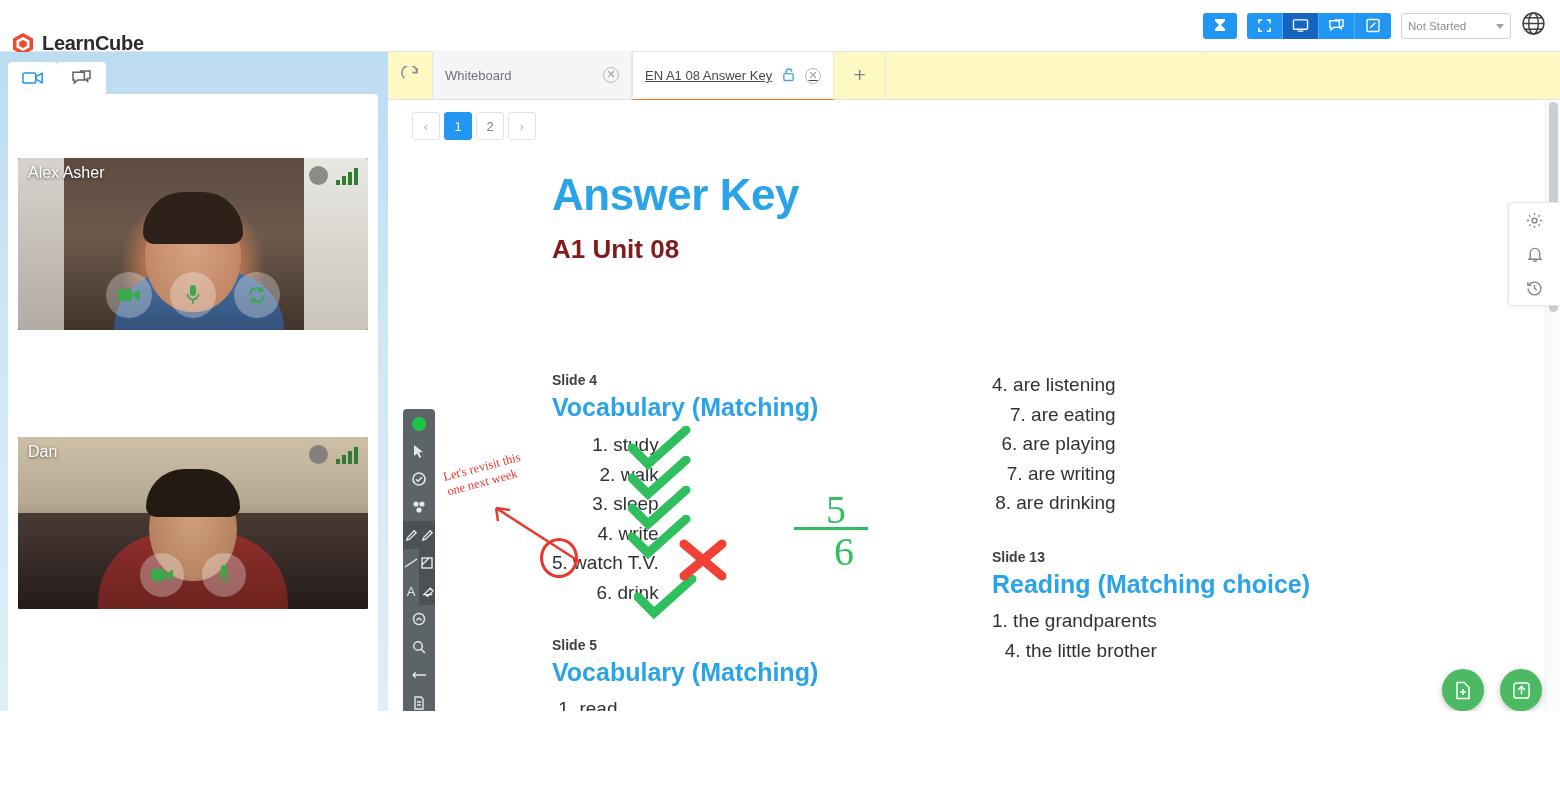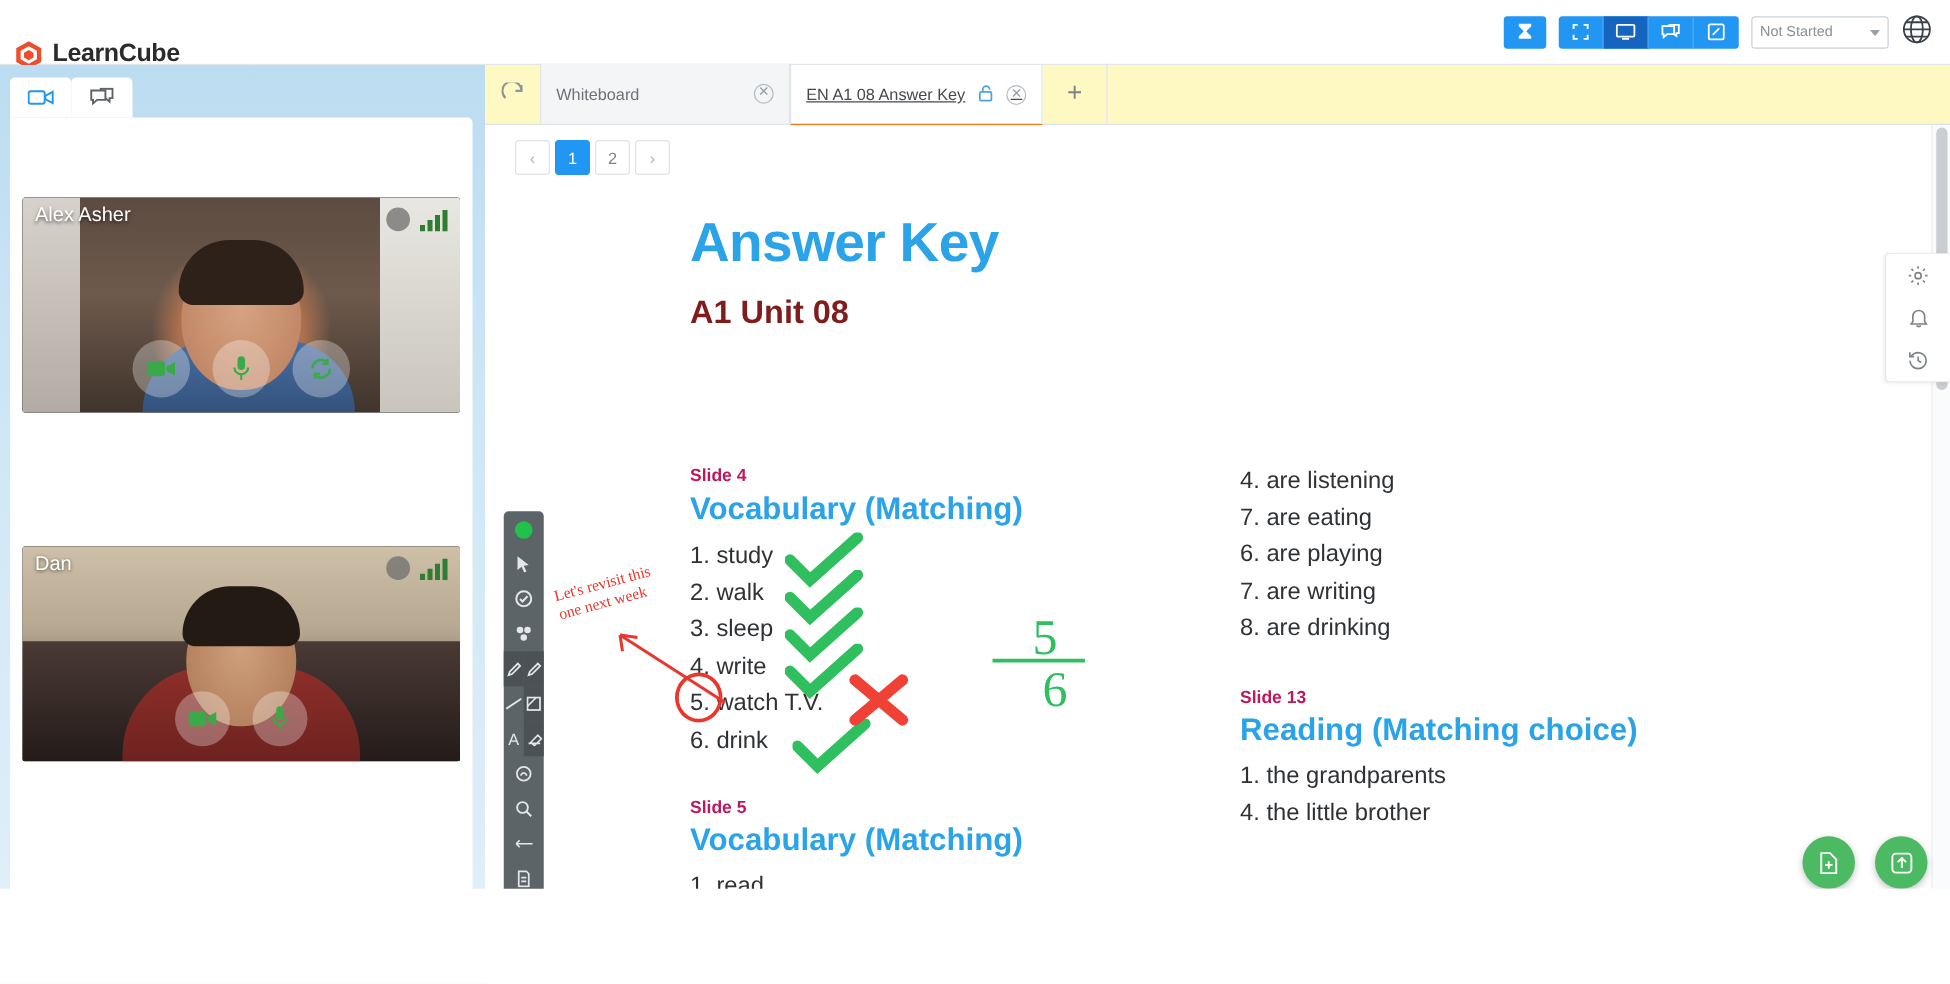--- a/index.html
+++ b/index.html
@@ -269,30 +269,30 @@
   .doc-title {
     position: absolute; left: 552px; top: 118px;
     font-size: 44px; font-weight: bold; color: #2aa3e8;
     letter-spacing: -0.5px;
   }
   .doc-sub {
     position: absolute; left: 552px; top: 182px;
     font-size: 26px; font-weight: bold; color: #7f1d1d;
   }
   .slide-label {
-    position: absolute; font-size: 14px; font-weight: bold; color: #be185d;
+    position: absolute; font-size: 14px; font-weight: bold; color: #404040;
   }
   .sec-head {
     position: absolute; font-size: 25px; font-weight: bold; color: #2aa3e8;
   }
   .ans-list {
     position: absolute;
     font-size: 19px; color: #2f3235; line-height: 29.5px;
   }
-  .ans-list div { white-space: nowrap; }
+  .ans-list div { white-space: nowrap; text-align: right; }
 
   
   .note-red {
     position: absolute; left: 444px; top: 406px;
     width: 92px;
     color: #e8372c; font-size: 12.5px; line-height: 15px;
     transform: rotate(-15deg);
     font-family: "Liberation Serif", serif;
   }
   .circle-red {

